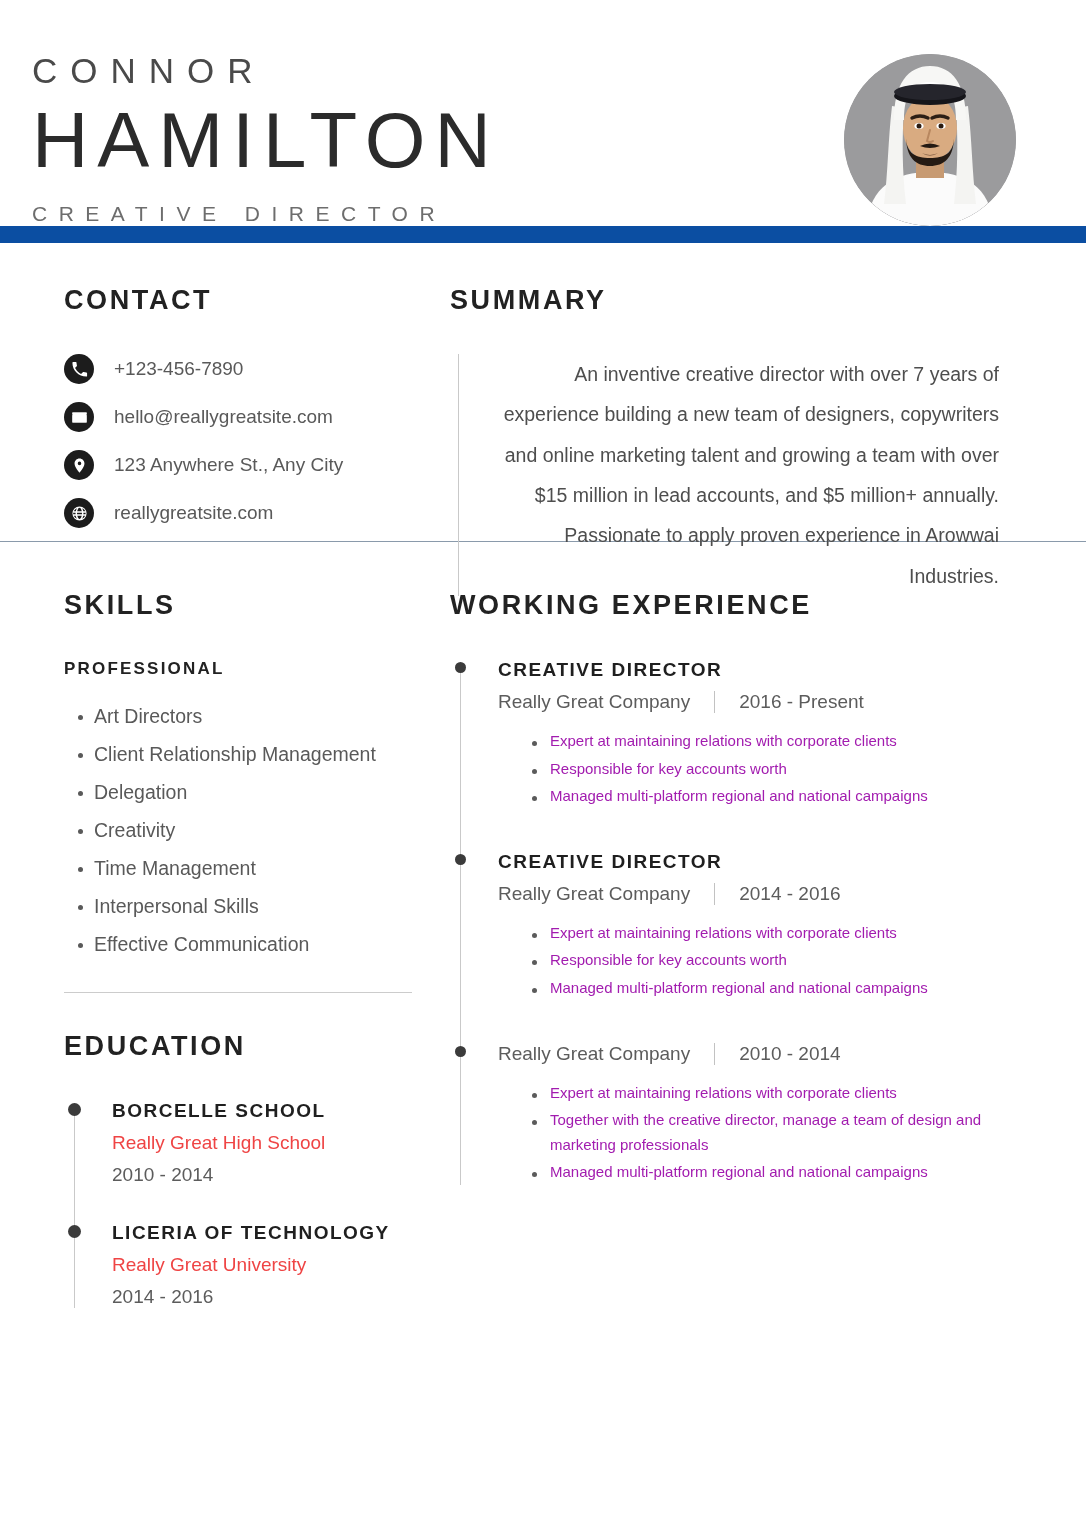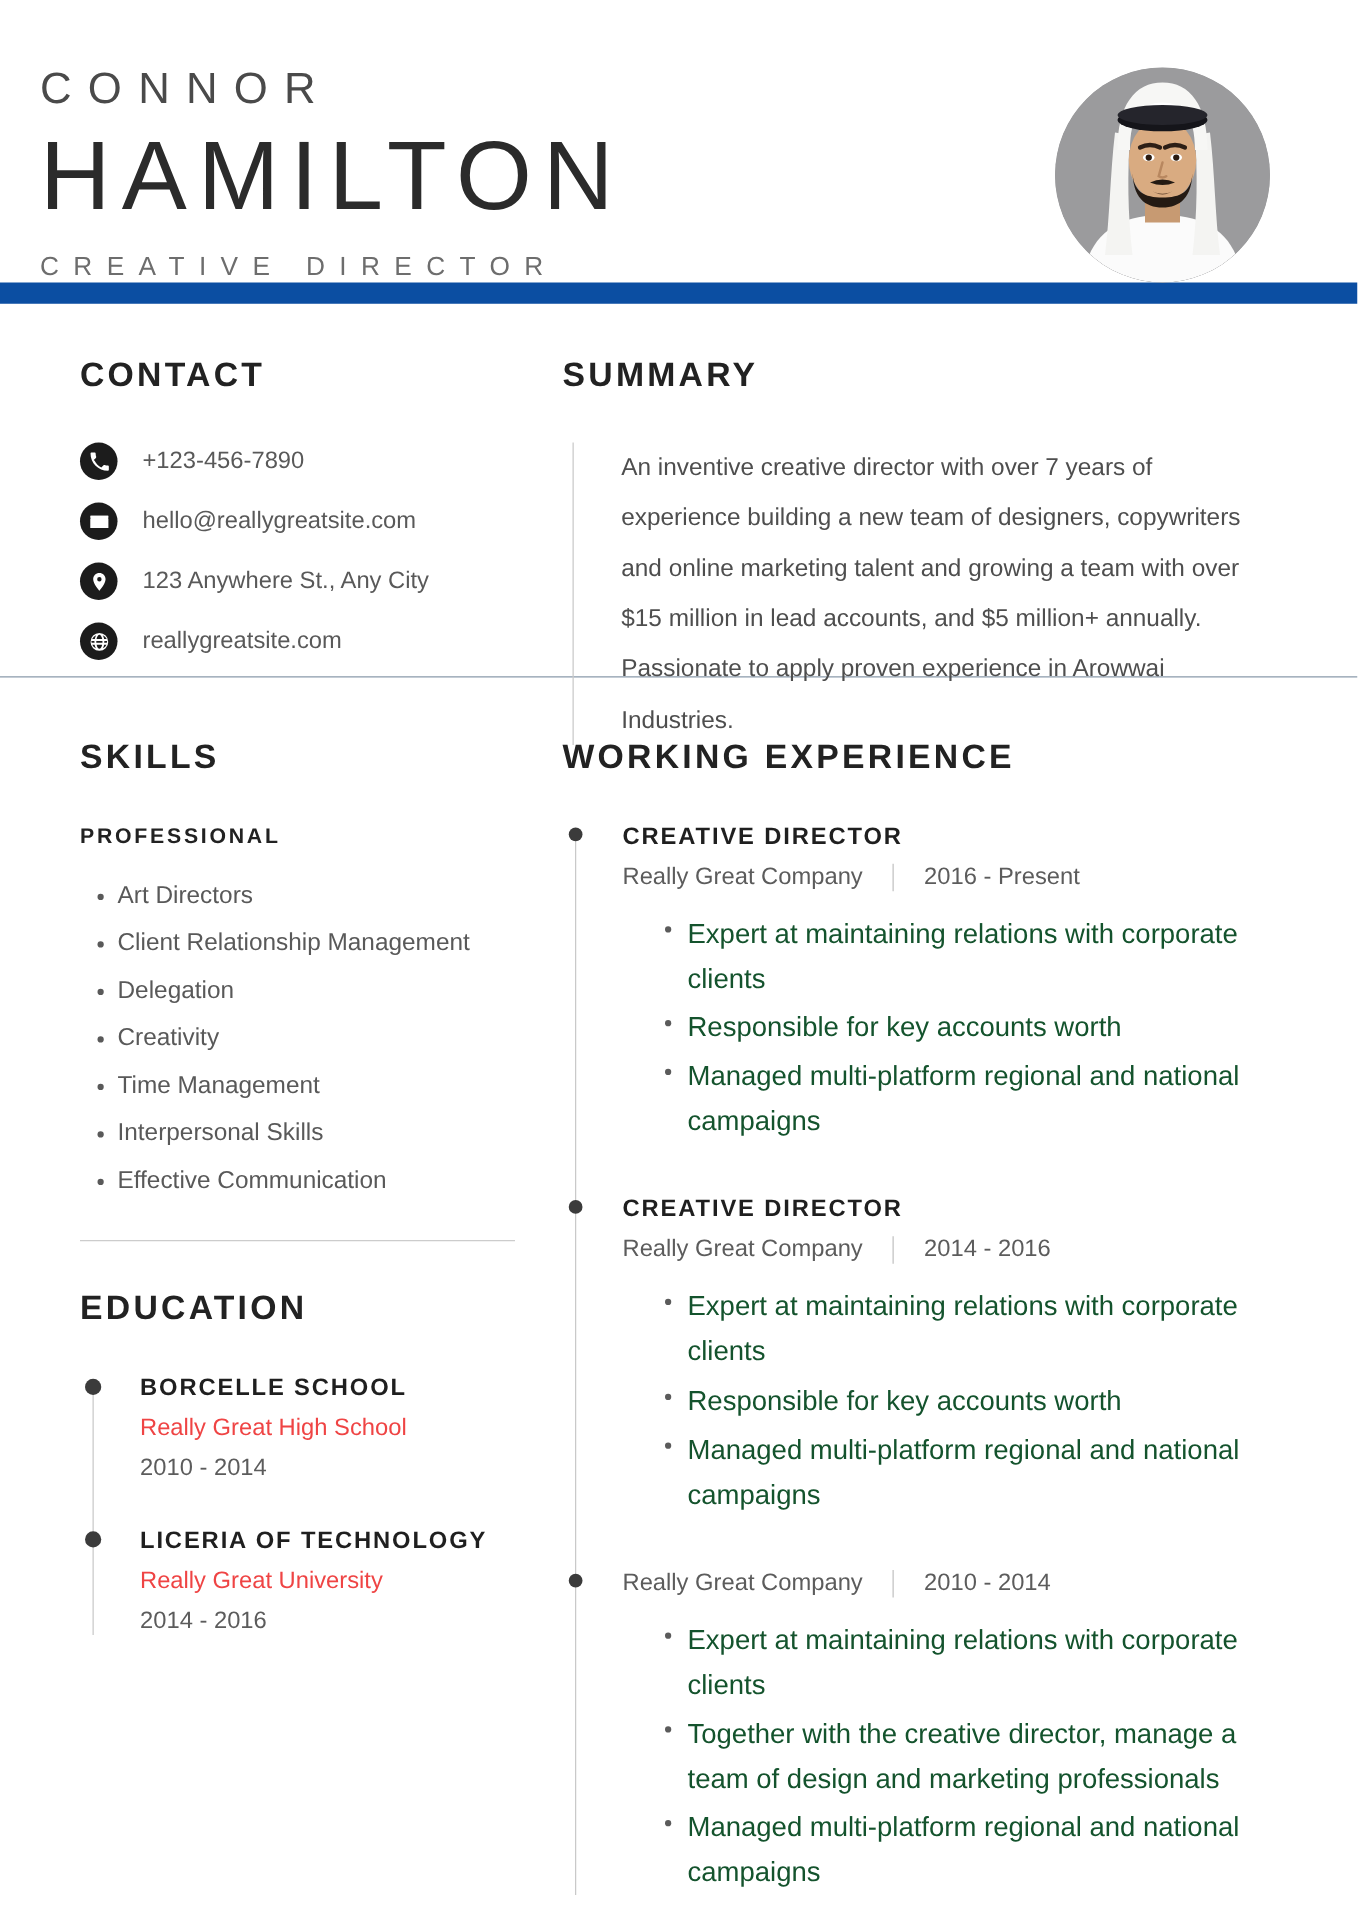--- a/index.html
+++ b/index.html
@@ -121,20 +121,21 @@
     width: 1px;
     background: #c9c9c9;
     flex: 0 0 1px;
   }
   .summary-text {
     padding-left: 38px;
     font-size: 19.5px;
     line-height: 2.07;
     color: #4e4e4e;
     max-width: 540px;
+    text-align: right;
   }
 
   
   .skill-list { list-style: none; }
   .skill-list li {
     position: relative;
     padding-left: 30px;
     font-size: 19.5px;
     color: #595959;
     margin-bottom: 15px;
@@ -188,22 +189,22 @@
     font-size: 19px; color: #5c5c5c; margin-bottom: 16px;
   }
   .meta-divider { width: 1px; height: 22px; background: #c2c2c2; }
 
   .entry-year { font-size: 19px; color: #5c5c5c; }
 
   .bullets { list-style: none; padding-left: 26px; }
   .bullets li {
     position: relative;
     padding-left: 26px;
-    font-size: 22px;
-    color: #14532d;
+    font-size: 15px;
+    color: #a21caf;
     line-height: 1.64;
     margin-bottom: 3px;
   }
   .bullets li::before {
     content: "";
     position: absolute;
     left: 8px; top: 12px;
     width: 5px; height: 5px;
     border-radius: 50%;
     background: #5b5b5b;

